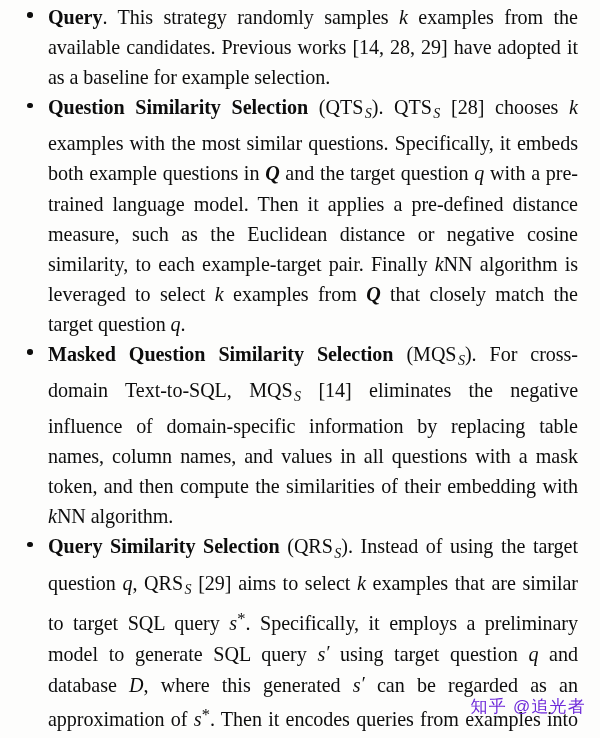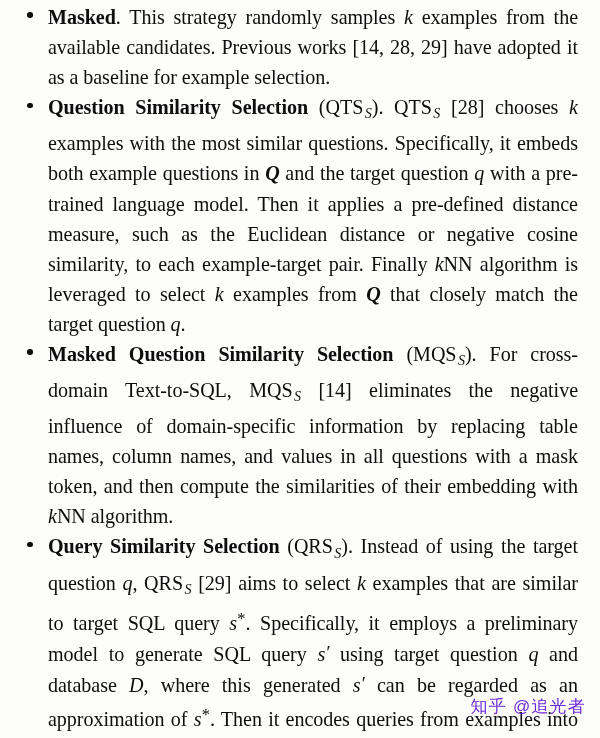--- a/index.html
+++ b/index.html
@@ -110,21 +110,21 @@
 </style>
 </head>
 <body>
 
 <div class="page">
 
   <ul class="bullet-list">
 
     <li class="bullet-item">
       <span class="bullet-marker"></span>
-      <span class="para-body"><span class="bold">Masked</span>. This strategy randomly samples <span class="it">k</span> examples from the available candidates. Previous works [14, 28, 29] have adopted it as a baseline for example selection.</span>
+      <span class="para-body"><span class="bold">Query</span>. This strategy randomly samples <span class="it">k</span> examples from the available candidates. Previous works [14, 28, 29] have adopted it as a baseline for example selection.</span>
     </li>
 
     <li class="bullet-item">
       <span class="bullet-marker"></span>
       <span class="para-body"><span class="bold">Question Similarity Selection</span> (QTS<span class="sub">S</span>). QTS<span class="sub">S</span> [28] chooses <span class="it">k</span> examples with the most similar questions. Specifically, it embeds both example questions in <span class="bold it">Q</span> and the target question <span class="it">q</span> with a pre-trained language model. Then it applies a pre-defined distance measure, such as the Euclidean distance or negative cosine similarity, to each example-target pair. Finally <span class="it">k</span>NN algorithm is leveraged to select <span class="it">k</span> examples from <span class="bold it">Q</span> that closely match the target question <span class="it">q</span>.</span>
     </li>
 
     <li class="bullet-item">
       <span class="bullet-marker"></span>
       <span class="para-body"><span class="bold">Masked Question Similarity Selection</span> (MQS<span class="sub">S</span>). For cross-domain Text-to-SQL, MQS<span class="sub">S</span> [14] eliminates the negative influence of domain-specific information by replacing table names, column names, and values in all questions with a mask token, and then compute the similarities of their embedding with <span class="it">k</span>NN algorithm.</span>

